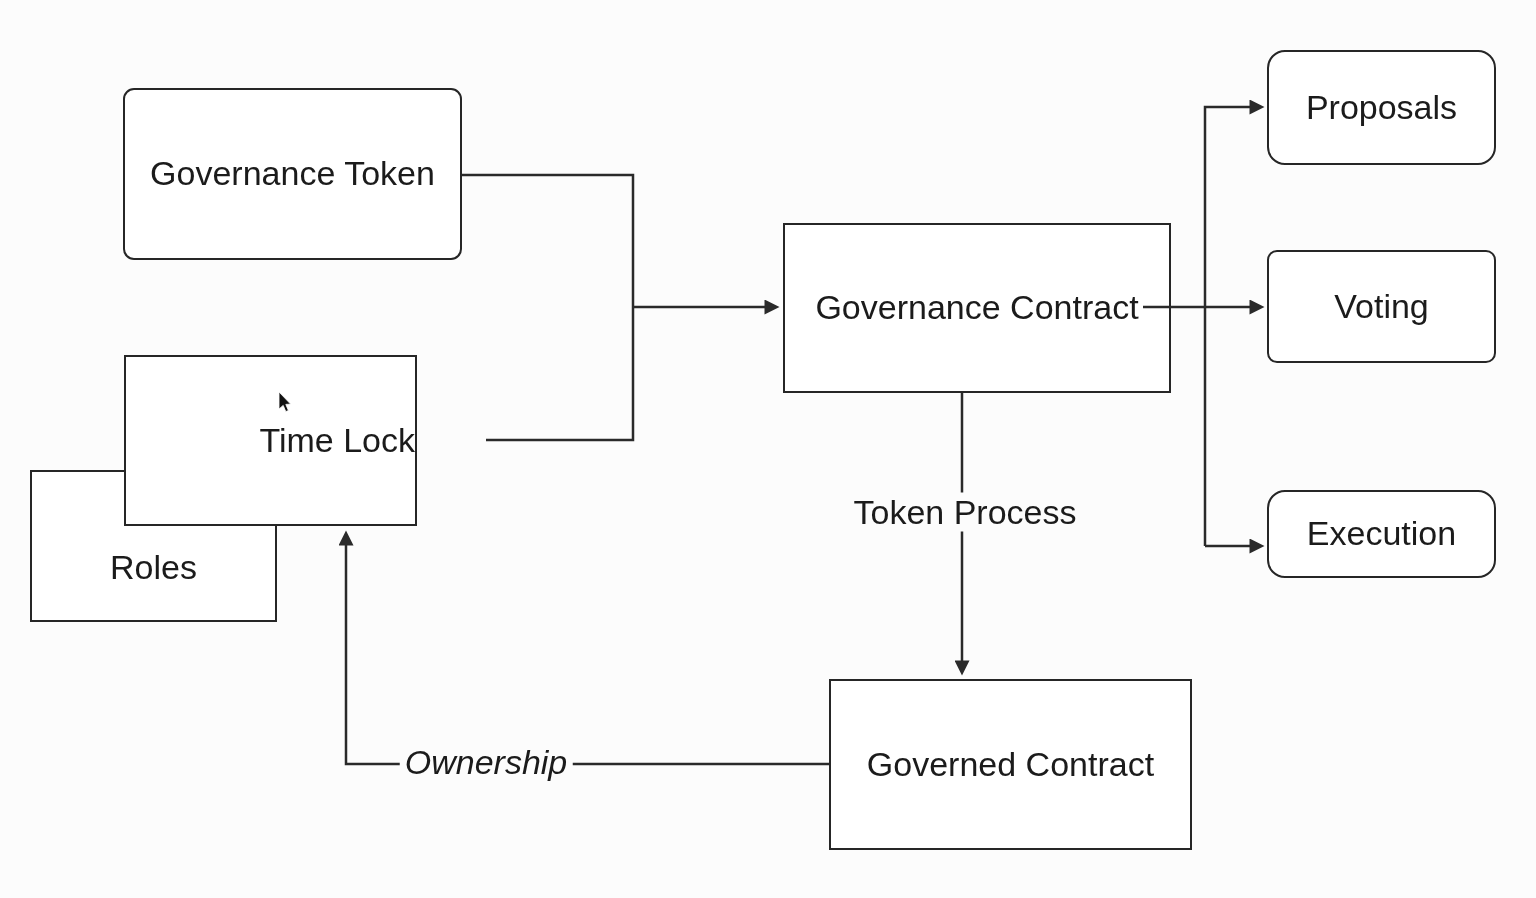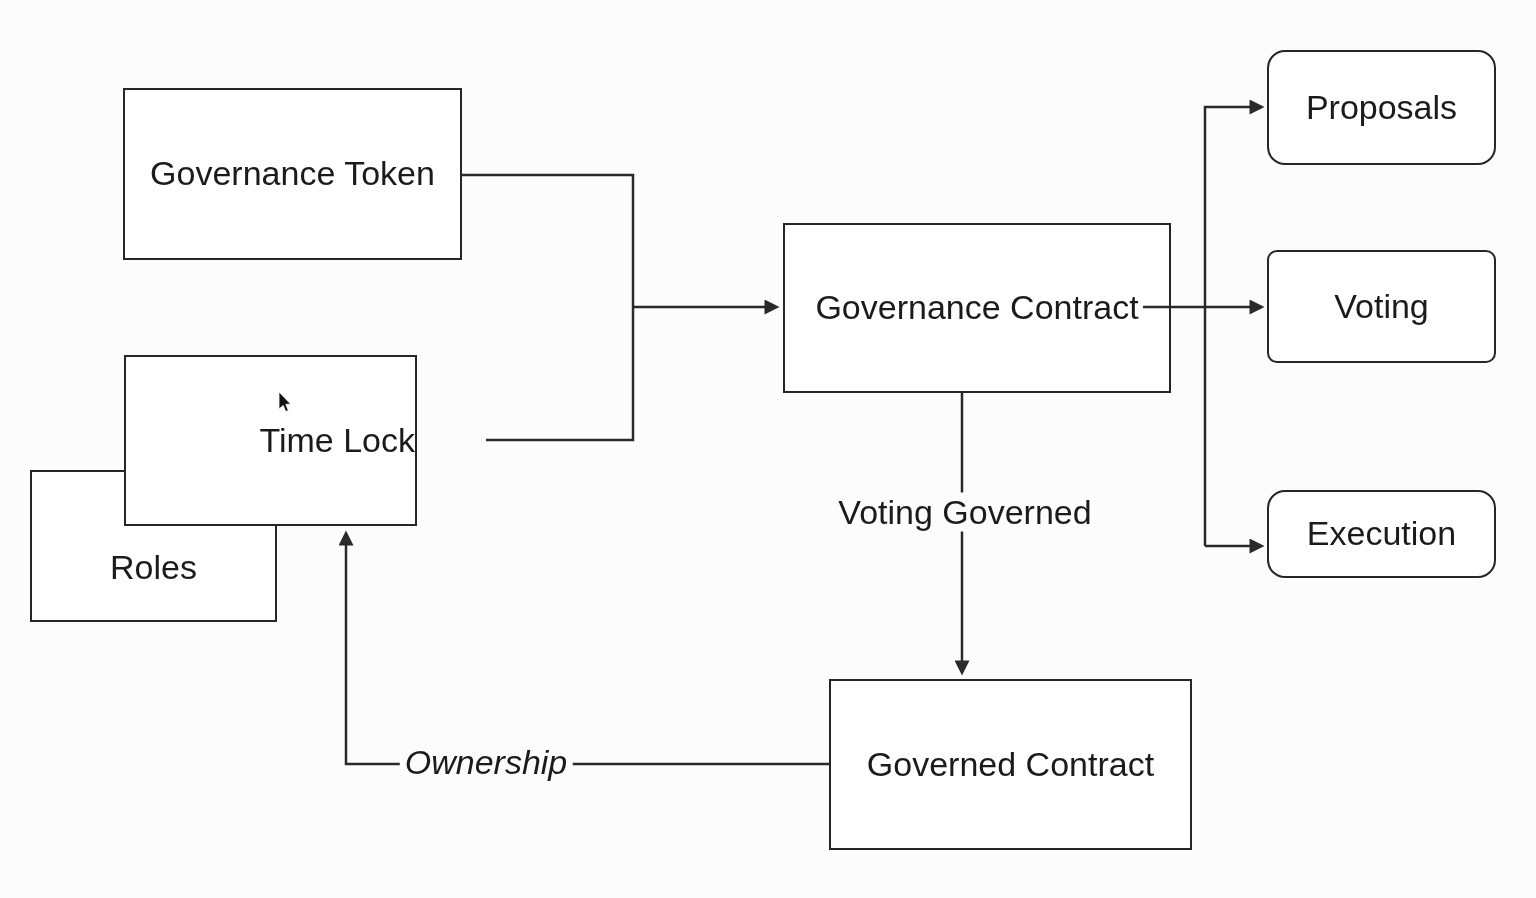--- a/index.html
+++ b/index.html
@@ -25,21 +25,21 @@
     justify-content: center;
     color: #1b1b1b;
     font-size: 34px;
     line-height: 1.1;
     white-space: nowrap;
     z-index: 2;
   }
   .node.rounded {
     border-radius: 18px;
   }
-  #node-governance-token { left: 123px; top: 88px;  width: 339px; height: 172px; }
+  #node-governance-token { left: 123px; top: 88px;  width: 339px; height: 172px; border-radius: 11px; }
   #node-time-lock        { left: 124px; top: 355px; width: 293px; height: 171px; z-index: 2; justify-content: flex-end; }
   #node-roles            { left: 30px;  top: 470px; width: 247px; height: 152px; z-index: 1;
                            align-items: center; }
   #node-roles .lbl       { margin-top: 44px; } 
   #node-governance-contract { left: 783px;  top: 223px; width: 388px; height: 170px; }
   #node-governed-contract   { left: 829px;  top: 679px; width: 363px; height: 171px; text-align: right; }
   #node-proposals        { left: 1267px; top: 50px;  width: 229px; height: 115px; }
   #node-voting           { left: 1267px; top: 250px; width: 229px; height: 113px; border-radius: 10px; }
   #node-execution        { left: 1267px; top: 490px; width: 229px; height: 88px; }
 
@@ -123,20 +123,20 @@
       <path d="M1205,546 V107 H1251" marker-end="url(#arr)"></path>
 
       <path d="M1205,546 H1251" marker-end="url(#arr)"></path>
 
       <path d="M962,393 V662" marker-end="url(#arr)"></path>
 
       <path d="M829,764 H346 V544" marker-end="url(#arr)"></path>
     </g>
   </svg>
 
-  <div class="edge-label" id="label-voting-process">Voting Governed</div>
+  <div class="edge-label" id="label-voting-process">Token Process</div>
   <div class="edge-label" id="label-ownership">Ownership</div>
 
   <svg id="cursor" width="16" height="24" viewBox="0 0 16 24">
     <path d="M1 0 L1 17 L5.2 13.4 L7.8 19.6 L10.4 18.5 L7.8 12.4 L12.6 12.1 Z" fill="#111" stroke="#fcfcfc" stroke-width="0.8"></path>
   </svg>
 
 </div>
 
 </body></html>

